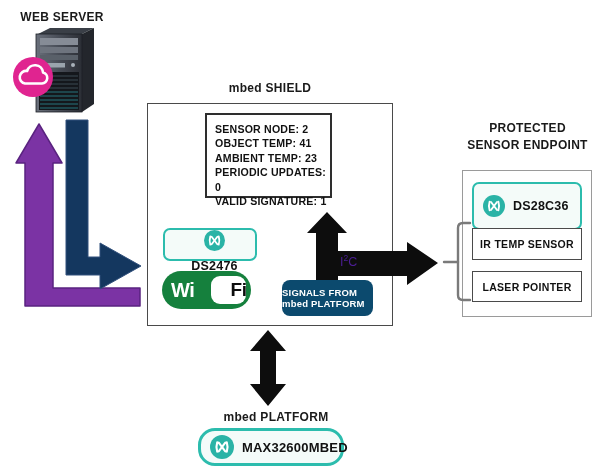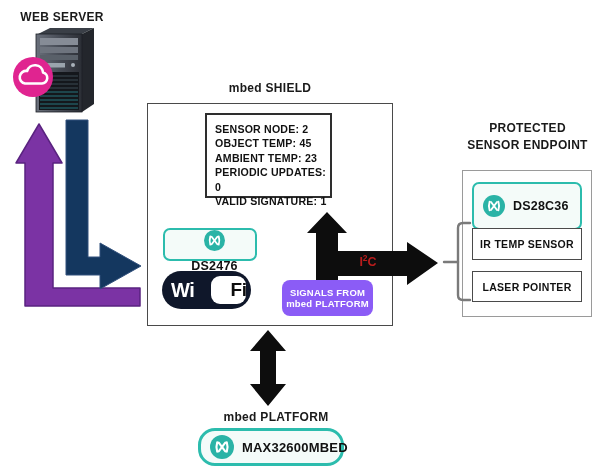--- a/index.html
+++ b/index.html
@@ -41,46 +41,46 @@
   .maxim-circle { flex: 0 0 auto; display: block; }
   .chip-ds2476   { left: 163px; top: 228px; width: 94px;  height: 33px; flex-direction: column; }
   .chip-ds2476 .name { font-size: 12.5px; }
   .chip-ds28c36  { left: 472px; top: 182px; width: 110px; height: 48px; }
   .chip-ds28c36 .name { font-size: 12.5px; }
   .chip-max      { left: 198px; top: 428px; width: 146px; height: 38px; border-width: 3px; border-radius: 17px; }
   .chip-max .name { font-size: 13px; }
   
   .wifi {
     left: 162px; top: 271px; width: 89px; height: 38px;
-    background: #0f172a; border-radius: 19px;
+    background: #15803d; border-radius: 19px;
     display: flex; align-items: center; z-index: 3;
   }
   .wifi .wi {
     color: #fff; font-weight: 700; font-size: 20px;
     padding-left: 9px; letter-spacing: -0.5px; flex: 1;
   }
   .wifi .fi-box {
     width: 35px; height: 28px; margin-right: 5px;
     background: #fff; border-radius: 9px;
     display: flex; align-items: center; justify-content: center;
   }
   .wifi .fi { color: #0d0d0d; font-weight: 700; font-size: 19px; letter-spacing: -0.5px; margin-left: 20px; }
   
   .signals-box {
     left: 282px; top: 280px; width: 91px; height: 36px;
-    background: #8b5cf6; border-radius: 8px; z-index: 6;
-    display: flex; flex-direction: column; align-items: center; justify-content: center;
+    background: #0c4a6e; border-radius: 8px; z-index: 6;
+    display: flex; flex-direction: column; justify-content: center;
   }
   .signals-box div {
     color: #fff; font-size: 9.5px; font-weight: 700;
     letter-spacing: 0.2px; line-height: 11.5px; white-space: nowrap;
   }
   .i2c-label {
-    left: 340px; top: 253px; width: 56px; text-align: center;
-    color: #b91c1c; font-size: 12.5px; font-weight: 700; z-index: 6;
+    left: 340px; top: 253px; width: 56px; 
+    color: #4c1d95; font-size: 12.5px; font-weight: 400; z-index: 6;
   }
   .i2c-label sup { font-size: 8.5px; }
   
   .endpoint-box {
     left: 462px; top: 170px; width: 130px; height: 147px;
     border: 1.5px solid #9a9a9a; background: #fff; z-index: 1;
   }
   .device-box {
     width: 110px; height: 32px; left: 472px;
     border: 1.5px solid #4a4a4a; background: #fff; z-index: 3;
@@ -132,21 +132,21 @@
   <svg class="abs" style="left:12px; top:56px; z-index:3;" width="42" height="42" viewBox="0 0 42 42">
     <circle cx="21" cy="21" r="20" fill="#e02490"></circle>
     <path d="M13 27.5 h17 a5.6 5.6 0 0 0 1.1-11 a8.2 8.2 0 0 0 -16 -1.5 A5.9 5.9 0 0 0 13 27.5 Z" fill="none" stroke="#ffffff" stroke-width="2.6" stroke-linejoin="round"></path>
   </svg>
 
   <div class="abs shield-box"></div>
   <div class="abs title" style="left:147px; top:80px; width:246px;">mbed SHIELD</div>
 
   <div class="abs sensor-box">
     <span>SENSOR NODE: 2</span>
-    <span>OBJECT TEMP: 45</span>
+    <span>OBJECT TEMP: 41</span>
     <span>AMBIENT TEMP: 23</span>
     <span>PERIODIC UPDATES: 0</span>
     <span>VALID SIGNATURE: 1</span>
   </div>
 
   <div class="abs chip chip-ds2476">
     <svg class="maxim-circle" width="21" height="21" viewBox="0 0 22 22">
       <circle cx="11" cy="11" r="11" fill="#2ab3a6"></circle>
       <g stroke="#ffffff" stroke-width="1.9" stroke-linecap="round" fill="none">
         <path d="M6.6 6.7 q-1.4 4.3 0 8.6"></path>

